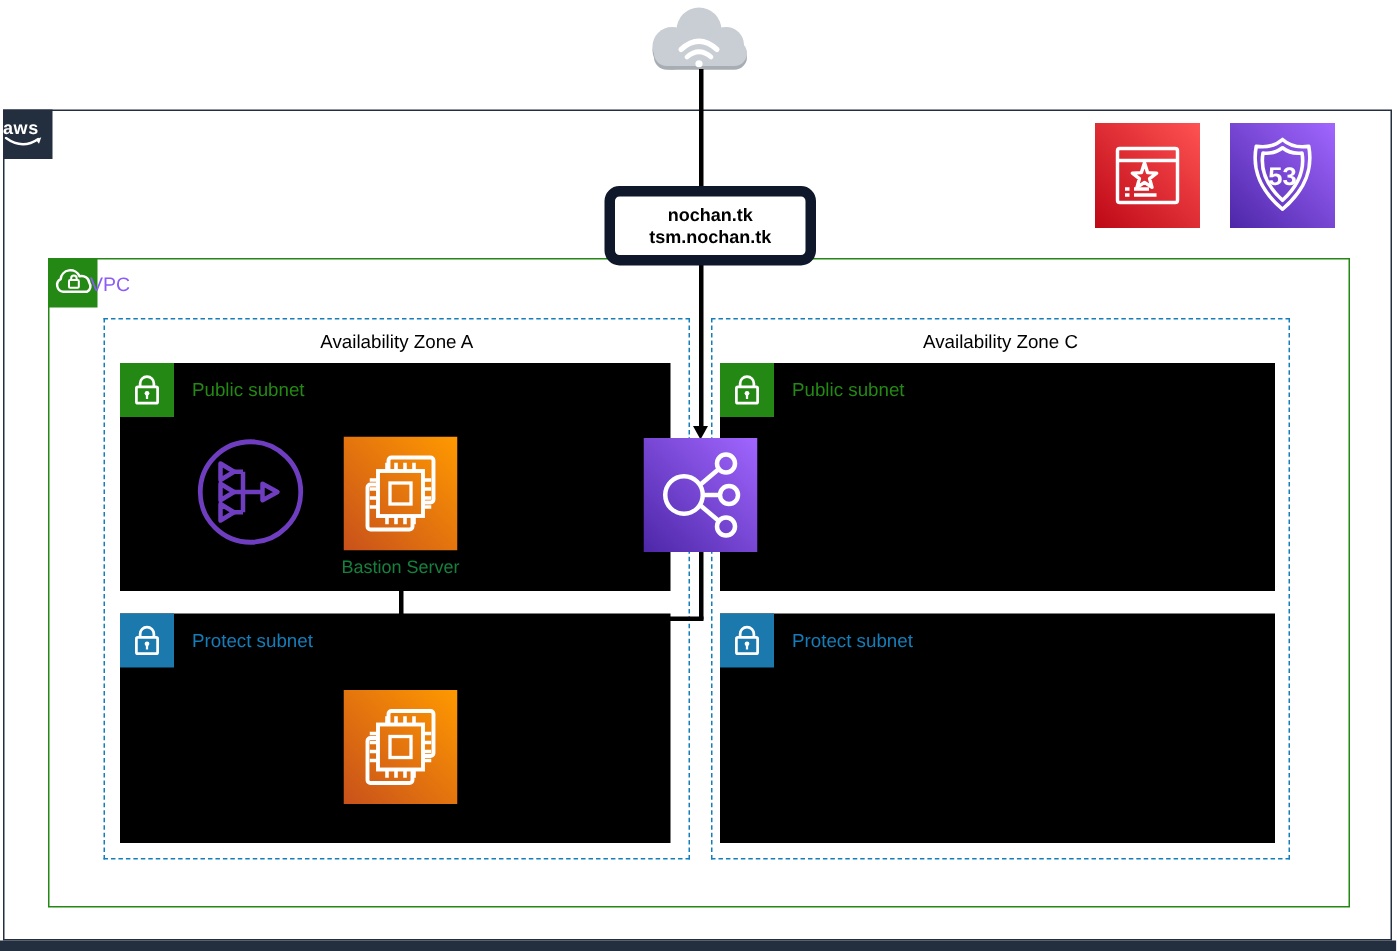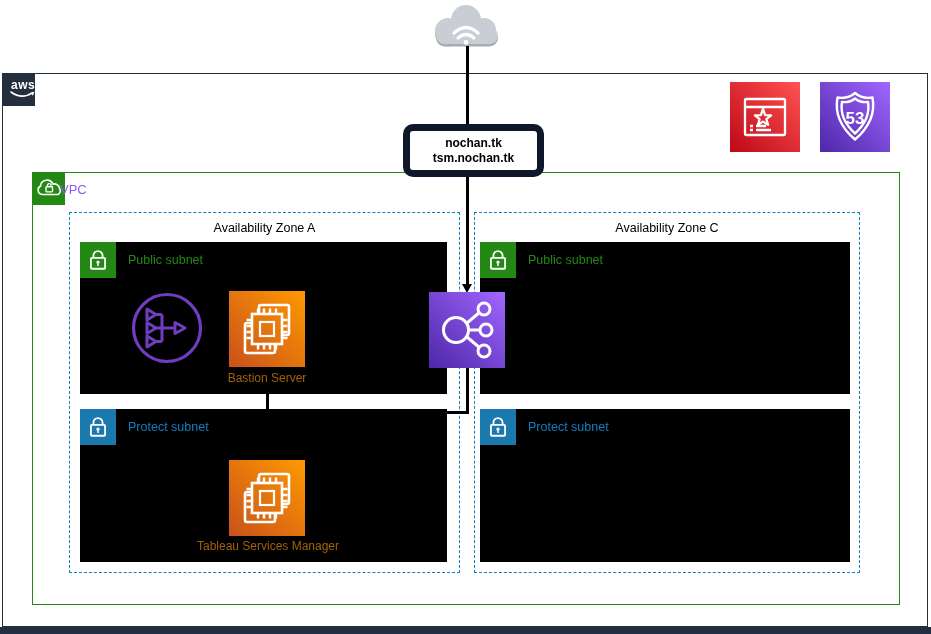--- a/index.html
+++ b/index.html
@@ -4,21 +4,21 @@
 <style>
   html,body{margin:0;padding:0;}
   body{font-family:"Liberation Sans","DejaVu Sans",sans-serif;background:#fff;}
   #canvas{position:relative;width:931px;height:634px;background:#fff;overflow:hidden;}
   .abs{position:absolute;}
 
   
   .aws-frame{left:2px;top:73px;width:924px;height:552px;border:1.6px solid #232F3E;}
   .bottom-bar{left:0;top:627px;width:931px;height:7px;background:#232F3E;}
   .aws-logo{left:2px;top:73px;width:33px;height:33px;background:#232F3E;color:#fff;
-    display:flex;flex-direction:column;align-items:flex-end;justify-content:center;}
+    display:flex;flex-direction:column;align-items:flex-start;justify-content:center;}
   .aws-logo span{font-size:12px;font-weight:600;letter-spacing:.4px;line-height:11px;}
 
   
   .vpc-box{left:32px;top:172px;width:866px;height:431px;border:1.6px solid #248814;}
   .vpc-icon{left:32px;top:172px;width:33px;height:33px;background:#248814;display:flex;align-items:center;justify-content:center;}
   .vpc-label{left:60px;top:182px;color:#8b5cf6;font-size:13px;}
 
   
   .az{border:1.6px dashed #147EBA;}
   .az-a{left:69px;top:212px;width:389px;height:359px;}
@@ -35,21 +35,21 @@
   .blue-ic{background:#1B79AD;}
   .subnet-label{margin-left:12px;font-size:12.5px;}
   .green-tx{color:#248814;}
   .blue-tx{color:#147EBA;}
   .pub-a{left:80px;top:242px;width:367px;height:152px;}
   .pro-a{left:80px;top:409px;width:367px;height:153px;}
   .pub-c{left:480px;top:242px;width:370px;height:152px;}
   .pro-c{left:480px;top:409px;width:370px;height:153px;}
 
   
-  .node-lbl{font-size:12px;color:#a16207;text-align:center;line-height:13.5px;}
+  .node-lbl{font-size:12px;color:#15803d;text-align:center;line-height:13.5px;}
   .bastion-lbl{left:207px;top:372px;width:120px;}
   .tableau-lbl{left:178px;top:540px;width:180px;}
 
   
   .line{background:#000;}
   .arrow-down{width:0;height:0;border-left:5.5px solid transparent;border-right:5.5px solid transparent;border-top:9px solid #000;}
 
   
   .domain-box{left:403px;top:124px;width:127px;height:39px;background:#fff;border:7px solid #0f172a;border-radius:10px;
     display:flex;flex-direction:column;align-items:center;justify-content:center;z-index:5;
@@ -266,21 +266,20 @@
     <g stroke="#fff" stroke-width="2.4">
       <path d="M29,17.5 V23 M35,17.5 V23 M41,17.5 V23 M47,17.5 V23"></path>
       <path d="M29,53 V58.5 M35,53 V58.5 M41,53 V58.5 M47,53 V58.5"></path>
       <path d="M17.5,29 H23 M17.5,35 H23 M17.5,41 H23 M17.5,47 H23"></path>
       <path d="M53,29 H58.5 M53,35 H58.5 M53,41 H58.5 M53,47 H58.5"></path>
     </g>
     <rect x="23" y="23" width="30" height="30" fill="url(#gradOr2)" stroke="#fff" stroke-width="2.6"></rect>
     <rect x="31" y="31" width="14" height="14" stroke="#fff" stroke-width="2.2" fill="none"></rect>
   </svg>
   <div class="abs node-lbl tableau-lbl">
-    <div>Tableau Services Manager</div>
   </div>
 
   <div class="abs line" style="left:466px;top:368px;width:2.5px;height:45px;"></div>
   <div class="abs line" style="left:285.5px;top:411px;width:183px;height:2.5px;"></div>
   <div class="abs line" style="left:285.5px;top:411px;width:2.5px;height:40px;"></div>
   <div class="abs arrow-down" style="left:281px;top:451px;"></div>
   <div class="abs line" style="left:266px;top:388px;width:2.5px;height:63px;"></div>
   <div class="abs arrow-down" style="left:261.5px;top:451px;"></div>
 
 </div>

